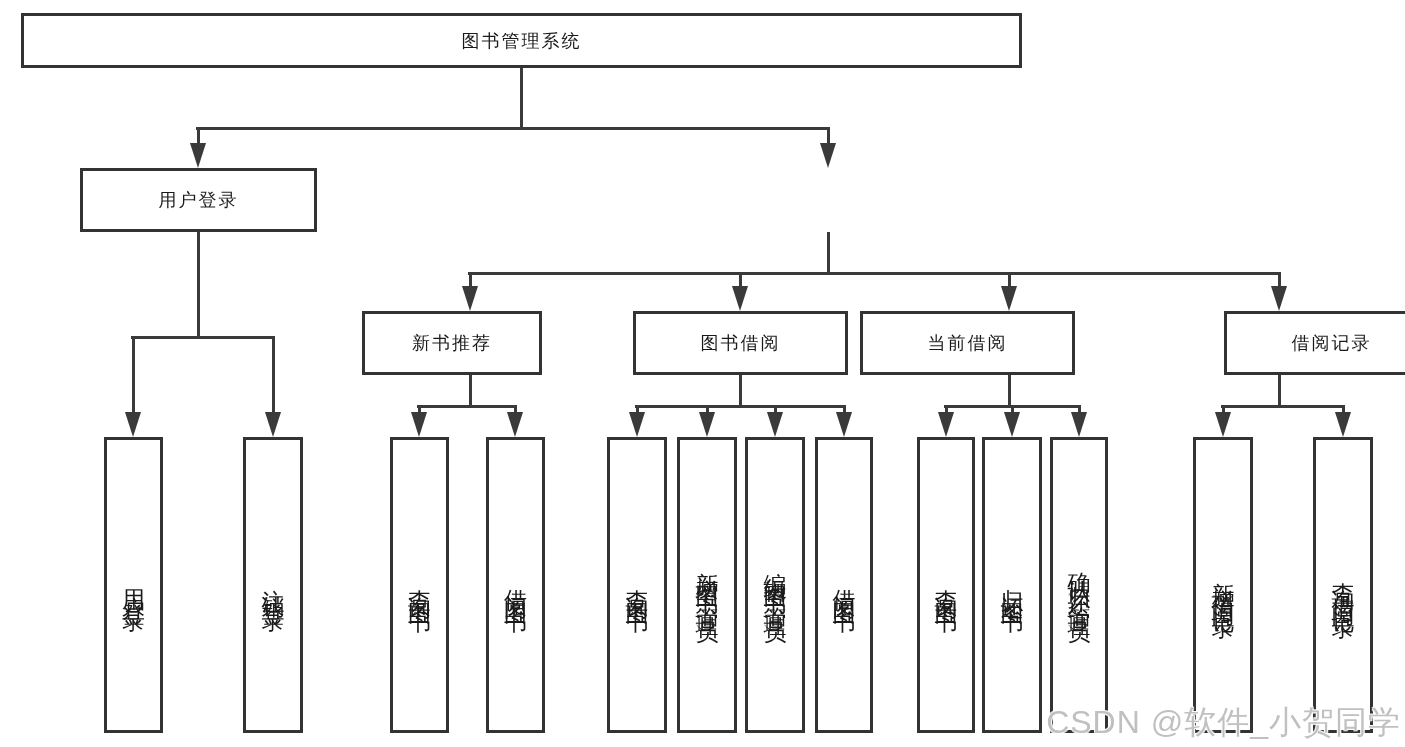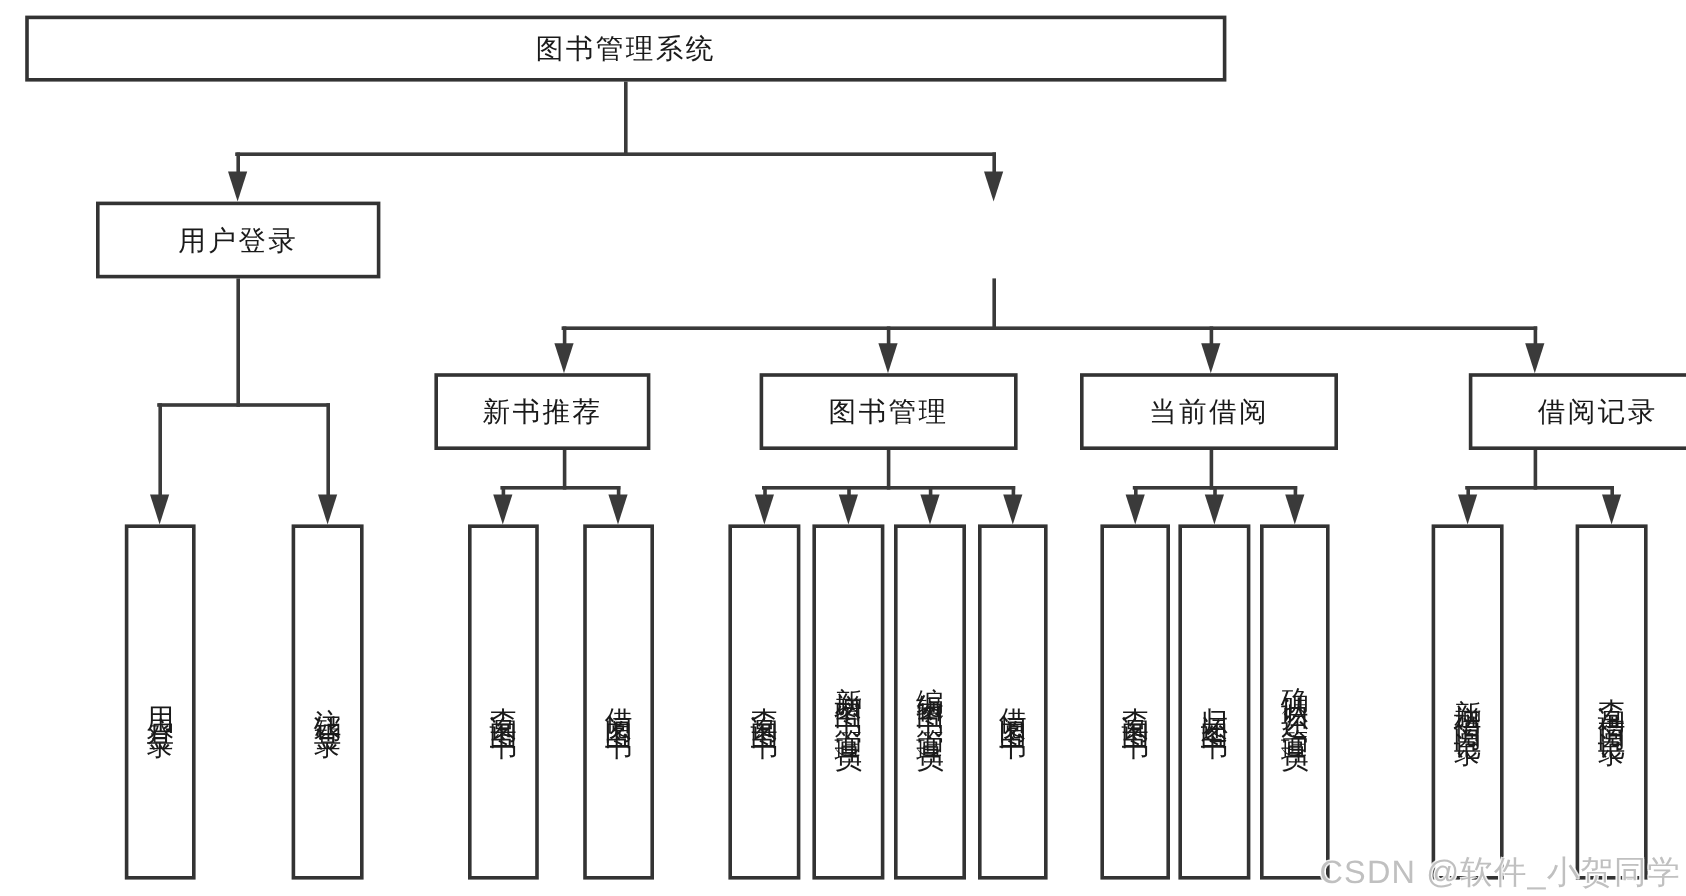--- a/index.html
+++ b/index.html
@@ -18,21 +18,21 @@
   }
   
   .hnode{
     position:absolute;
     box-sizing:border-box;
     border:3px solid var(--border);
     background:var(--fill);
     display:flex;align-items:center;justify-content:center;
   }
   .hnode .label{
-    font-size:23px;letter-spacing:2px;color:var(--text);
+    font-size:18px;letter-spacing:2px;color:var(--text);
     white-space:nowrap;
   }
   
   .vnode{
     position:absolute;
     top:437px;height:296px;
     box-sizing:border-box;
     border:3px solid var(--border);
     background:var(--fill);
     display:flex;align-items:center;justify-content:center;
@@ -50,21 +50,21 @@
     content:"";position:absolute;left:6.5px;top:0;width:3px;
     height:calc(100% - 18px);background:var(--line);
   }
   .ar::after{
     content:"";position:absolute;left:0;bottom:0;width:0;height:0;
     border-left:8px solid transparent;border-right:8px solid transparent;
     border-top:25px solid var(--line);
   }
   .watermark{
     position:absolute;right:4px;bottom:2px;
-    font-size:27px;letter-spacing:1px;
+    font-size:32px;letter-spacing:1px;
     color:#c0c0c0;
     text-shadow:1px 1px 0 rgba(255,255,255,.85),-1px -1px 0 rgba(255,255,255,.85),1px -1px 0 rgba(255,255,255,.85),-1px 1px 0 rgba(255,255,255,.85);
     z-index:10;
   }
 </style>
 </head>
 <body>
 
 <div class="stage">
 
@@ -73,23 +73,23 @@
   </div>
 
   <div class="hnode" style="left:80px;top:168px;width:237px;height:64px">
     <span class="label">用户登录</span>
   </div>
 
   <div class="hnode" style="left:362px;top:311px;width:180px;height:64px">
     <span class="label">新书推荐</span>
   </div>
   <div class="hnode" style="left:633px;top:311px;width:215px;height:64px">
-    <span class="label">图书管理</span>
+    <span class="label">图书借阅</span>
   </div>
-  <div class="hnode" style="left:900px;top:311px;width:215px;height:64px">
+  <div class="hnode" style="left:860px;top:311px;width:215px;height:64px">
     <span class="label">当前借阅</span>
   </div>
   <div class="hnode" style="left:1224px;top:311px;width:215px;height:64px">
     <span class="label">借阅记录</span>
   </div>
 
   <div class="vnode" style="left:104px;width:59px">
     <span class="vlabel">用户登录</span>
   </div>
   <div class="vnode" style="left:243px;width:60px">

